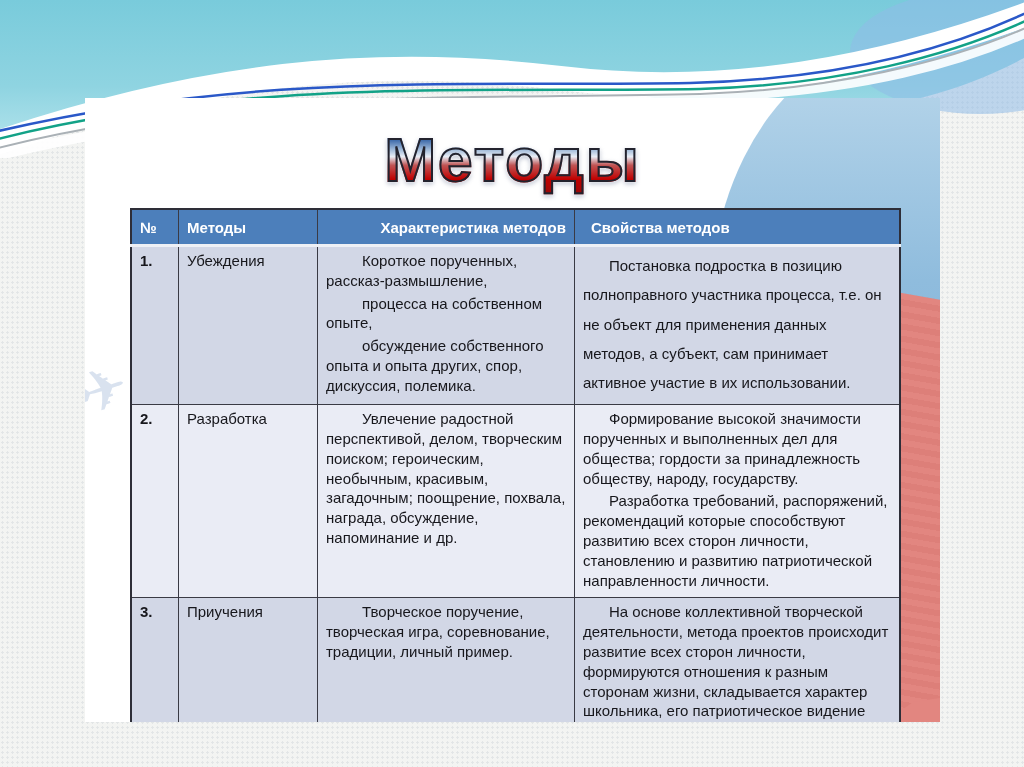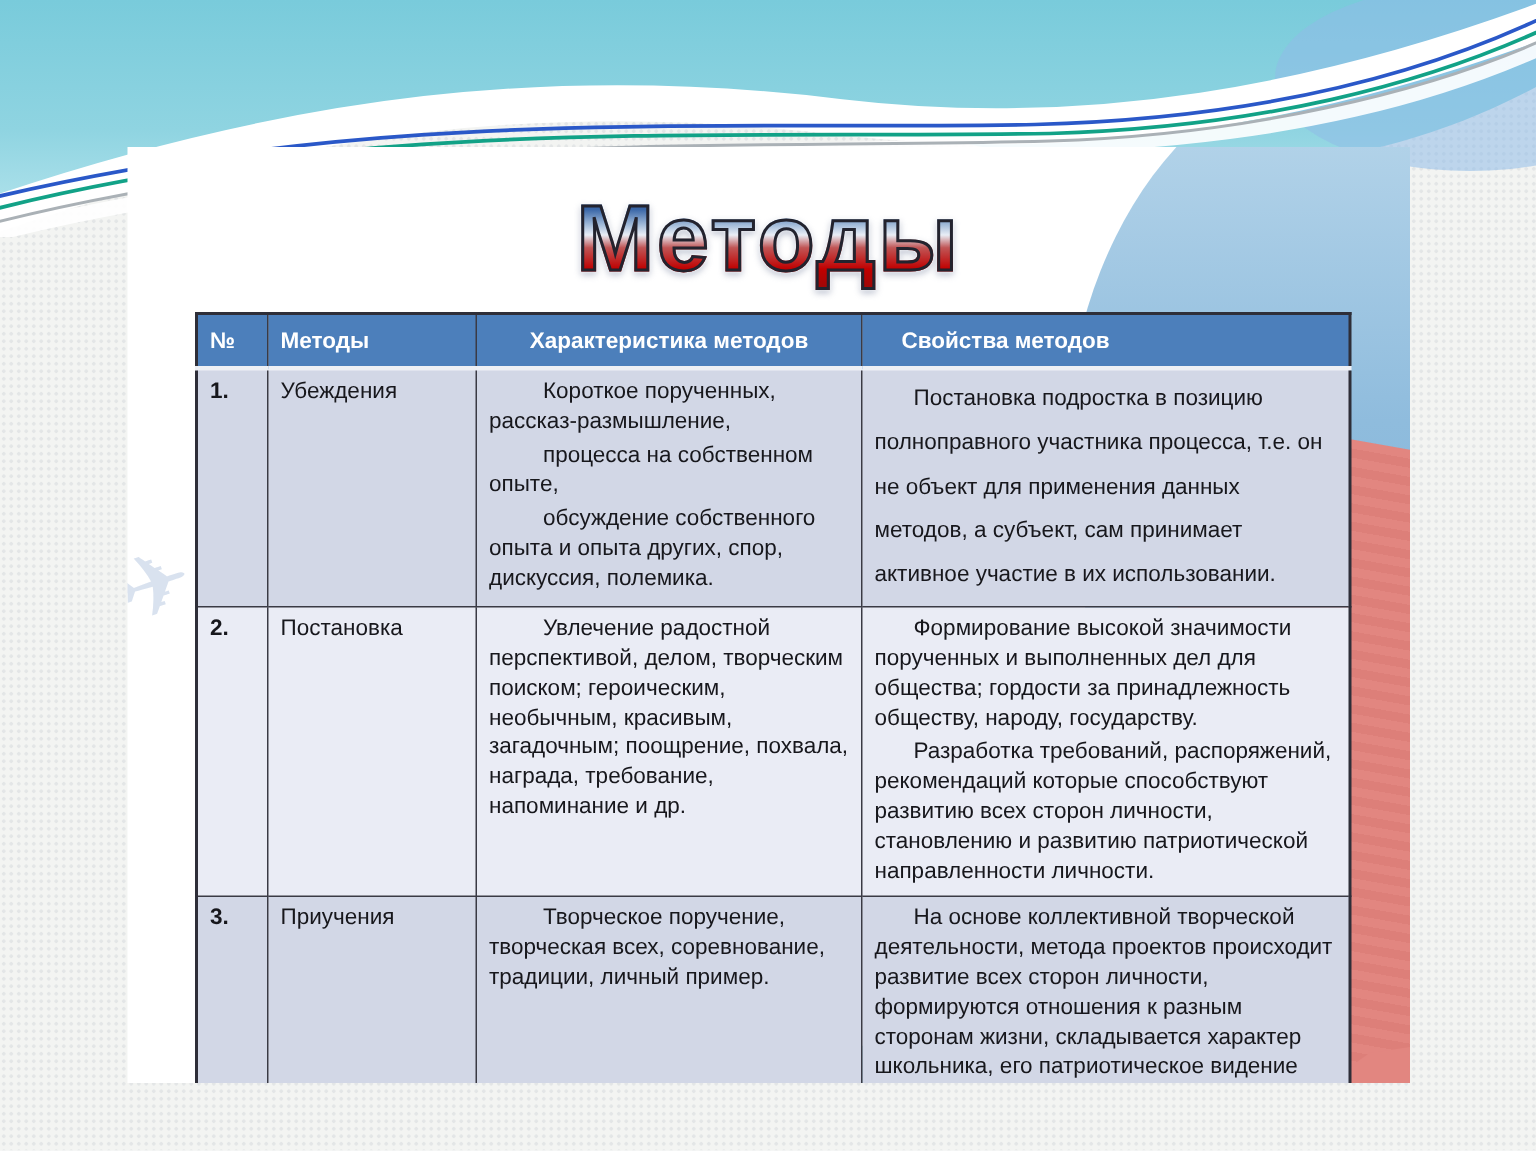--- a/index.html
+++ b/index.html
@@ -63,22 +63,22 @@
     border:1px solid #3a3a44;
     vertical-align:top;
     padding:4px 8px;
   }
   .methods-table thead th{
     background:#4c7fbb;color:#ffffff;
     font-size:15px;font-weight:700;text-align:left;
     height:26px;vertical-align:middle;
     border-bottom:3px solid #eef0f5;
   }
-  .methods-table thead th:nth-child(3){text-align:center;}
-  .methods-table thead th:nth-child(4){padding-left:26px;}
+  .methods-table thead th:nth-child(3){text-align:right;}
+  .methods-table thead th:nth-child(4){padding-left:16px;}
   .col0{width:30px;}
   .col1{width:122px;}
   .col2{width:240px;}
   .col3{width:auto;}
   .methods-table tbody tr:nth-child(odd){background:#d2d7e6;}
   .methods-table tbody tr:nth-child(even){background:#eaecf5;}
   .methods-table tbody tr:nth-child(1){height:149px;}
   .methods-table tbody tr:nth-child(2){height:161px;}
   .methods-table tbody tr:nth-child(3){height:154px;}
   .methods-table td{font-size:15px;font-weight:400;line-height:1.32;}
@@ -155,39 +155,39 @@
             </td>
             <td class="props">
               <p>Постановка подростка в позицию полноправного участника процесса, т.е. он не объект для применения данных методов, а субъект, сам принимает активное участие в их использовании.</p>
             </td>
           </tr>
           <tr>
             <td class="num">
               <p>2.</p>
             </td>
             <td class="method">
-              <p>Постановка</p>
+              <p>Разработка</p>
             </td>
             <td class="chars">
-              <p>Увлечение радостной перспективой, делом, творческим поиском; героическим, необычным, красивым, загадочным; поощрение, похвала, награда, требование, напоминание и др.</p>
+              <p>Увлечение радостной перспективой, делом, творческим поиском; героическим, необычным, красивым, загадочным; поощрение, похвала, награда, обсуждение, напоминание и др.</p>
             </td>
             <td class="props">
               <p>Формирование высокой значимости порученных и выполненных дел для общества; гордости за принадлежность обществу, народу, государству.</p>
               <p>Разработка требований, распоряжений, рекомендаций которые способствуют развитию всех сторон личности, становлению и развитию патриотической направленности личности.</p>
             </td>
           </tr>
           <tr>
             <td class="num">
               <p>3.</p>
             </td>
             <td class="method">
               <p>Приучения</p>
             </td>
             <td class="chars">
-              <p>Творческое поручение, творческая всех, соревнование, традиции, личный пример.</p>
+              <p>Творческое поручение, творческая игра, соревнование, традиции, личный пример.</p>
             </td>
             <td class="props">
               <p>На основе коллективной творческой деятельности, метода проектов происходит развитие всех сторон личности, формируются отношения к разным сторонам жизни, складывается характер школьника, его патриотическое видение мира. Воспитание личности через коллектив является сущностью социальной организацией детей.</p>
             </td>
           </tr>
         </tbody>
     </table>
 
   </div>
 </div>

